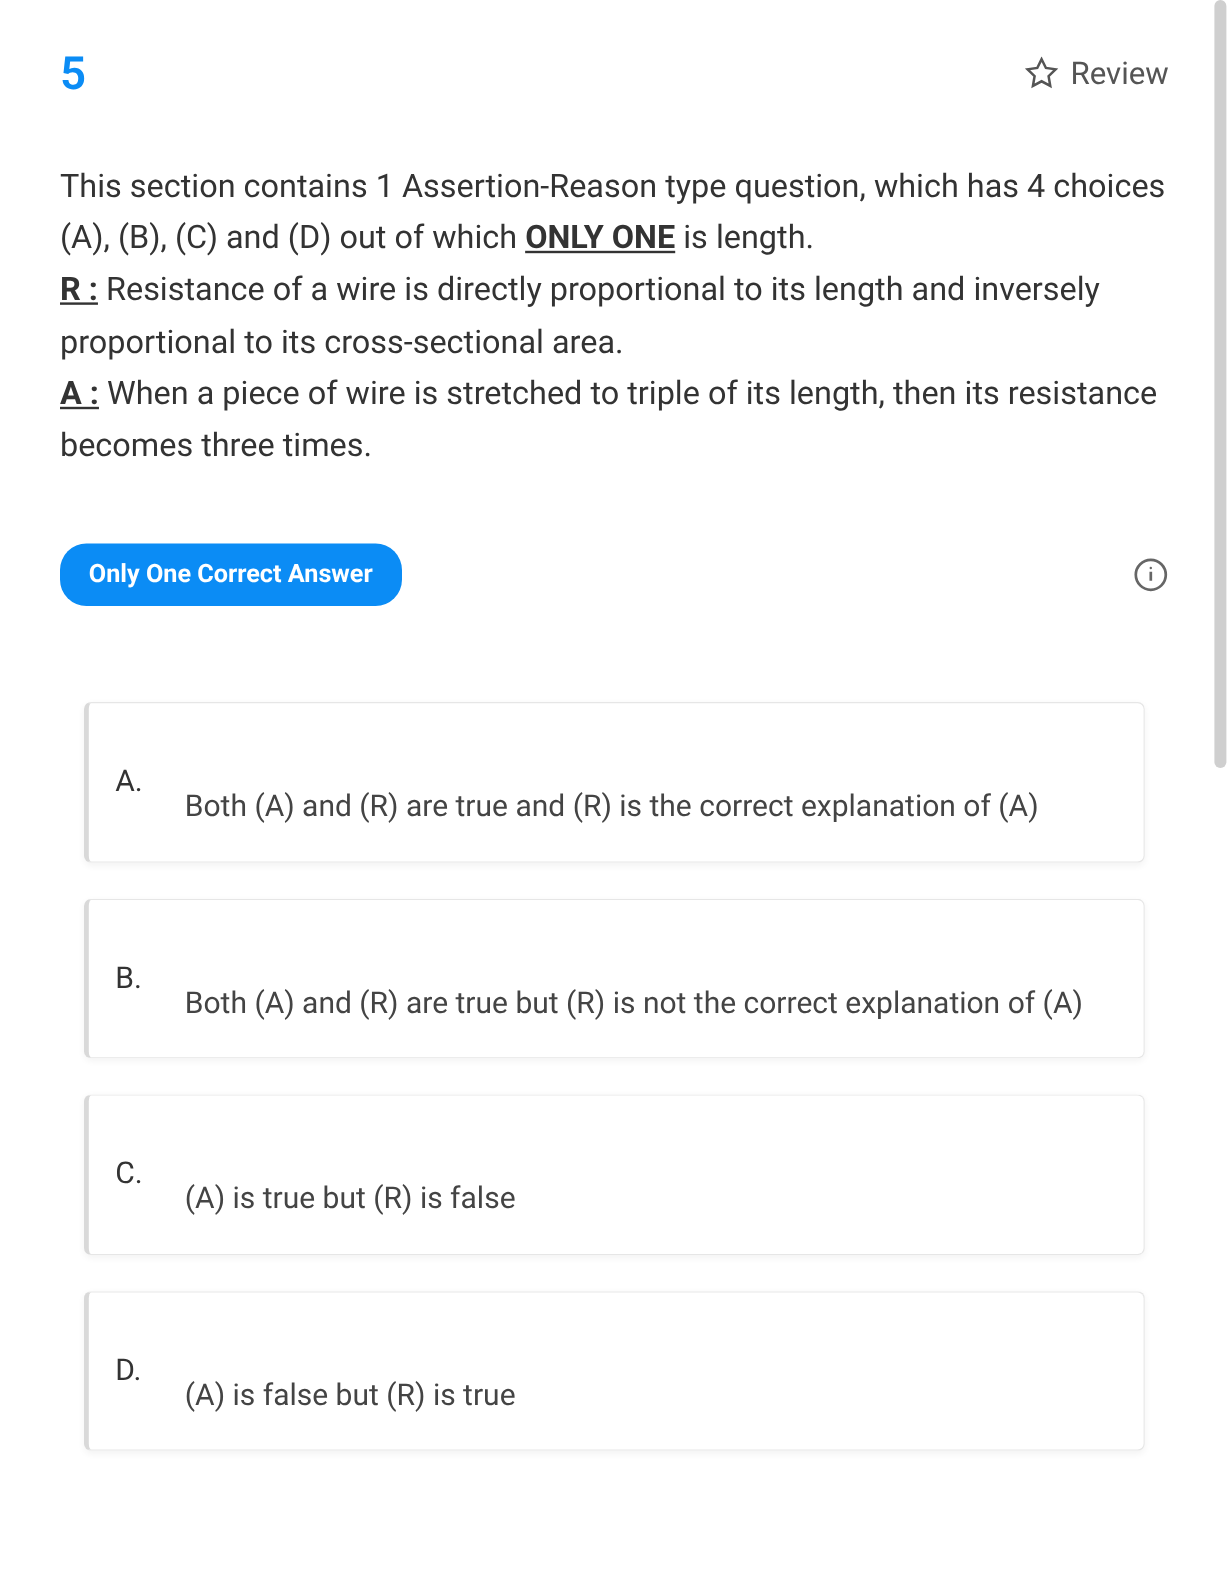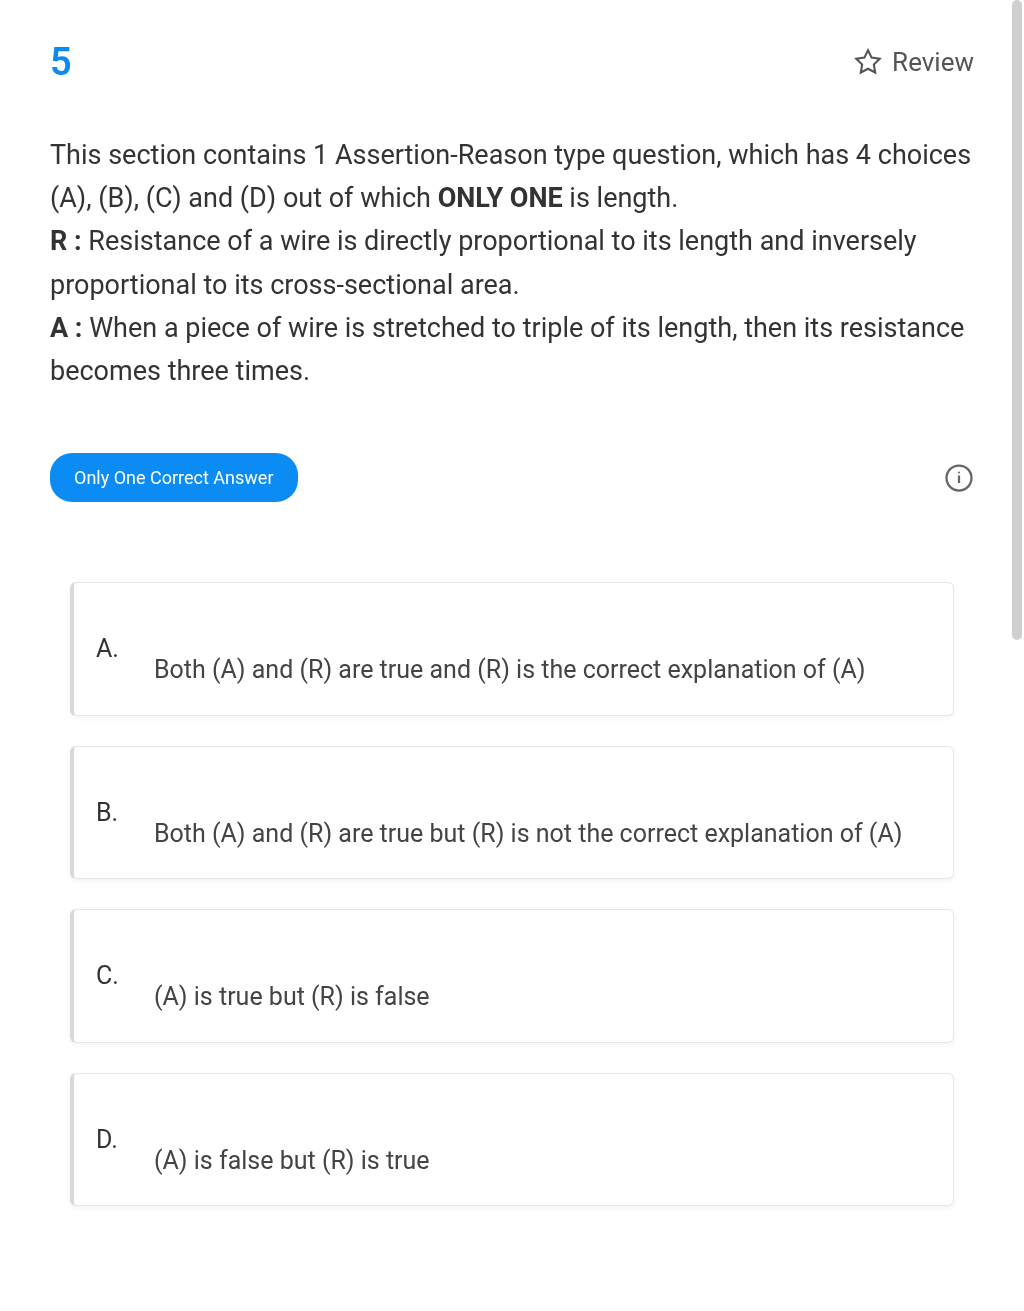--- a/index.html
+++ b/index.html
@@ -25,21 +25,21 @@
       align-items: center;
       margin-bottom: 50px;
     }
     .question-number {
       font-size: 38px;
       font-weight: 600;
       color: #0b8cf5;
     }
     .review-group {
       display: flex;
-      align-items: center;
+      align-items: flex-start;
       gap: 10px;
       cursor: pointer;
     }
     .star-icon {
       width: 28px;
       height: 28px;
       stroke: #555;
       stroke-width: 1.8;
       fill: none;
     }
@@ -51,32 +51,33 @@
       font-size: 27px;
       line-height: 1.6;
       color: #333;
       margin-bottom: 60px;
     }
     .question-body p {
       margin: 0;
     }
     .question-body .bold {
       font-weight: 700;
+      text-decoration: underline;
     }
     .answer-type-row {
       display: flex;
       justify-content: space-between;
       align-items: center;
       margin-bottom: 80px;
     }
     .answer-type-pill {
       background: #0b8cf5;
       color: #ffffff;
-      font-size: 18px;
-      font-weight: 400;
+      font-size: 21px;
+      font-weight: 700;
       padding: 14px 24px;
       border-radius: 22px;
       border: none;
       cursor: default;
     }
     .info-icon {
       width: 30px;
       height: 30px;
       stroke: #666;
       stroke-width: 1.8;

